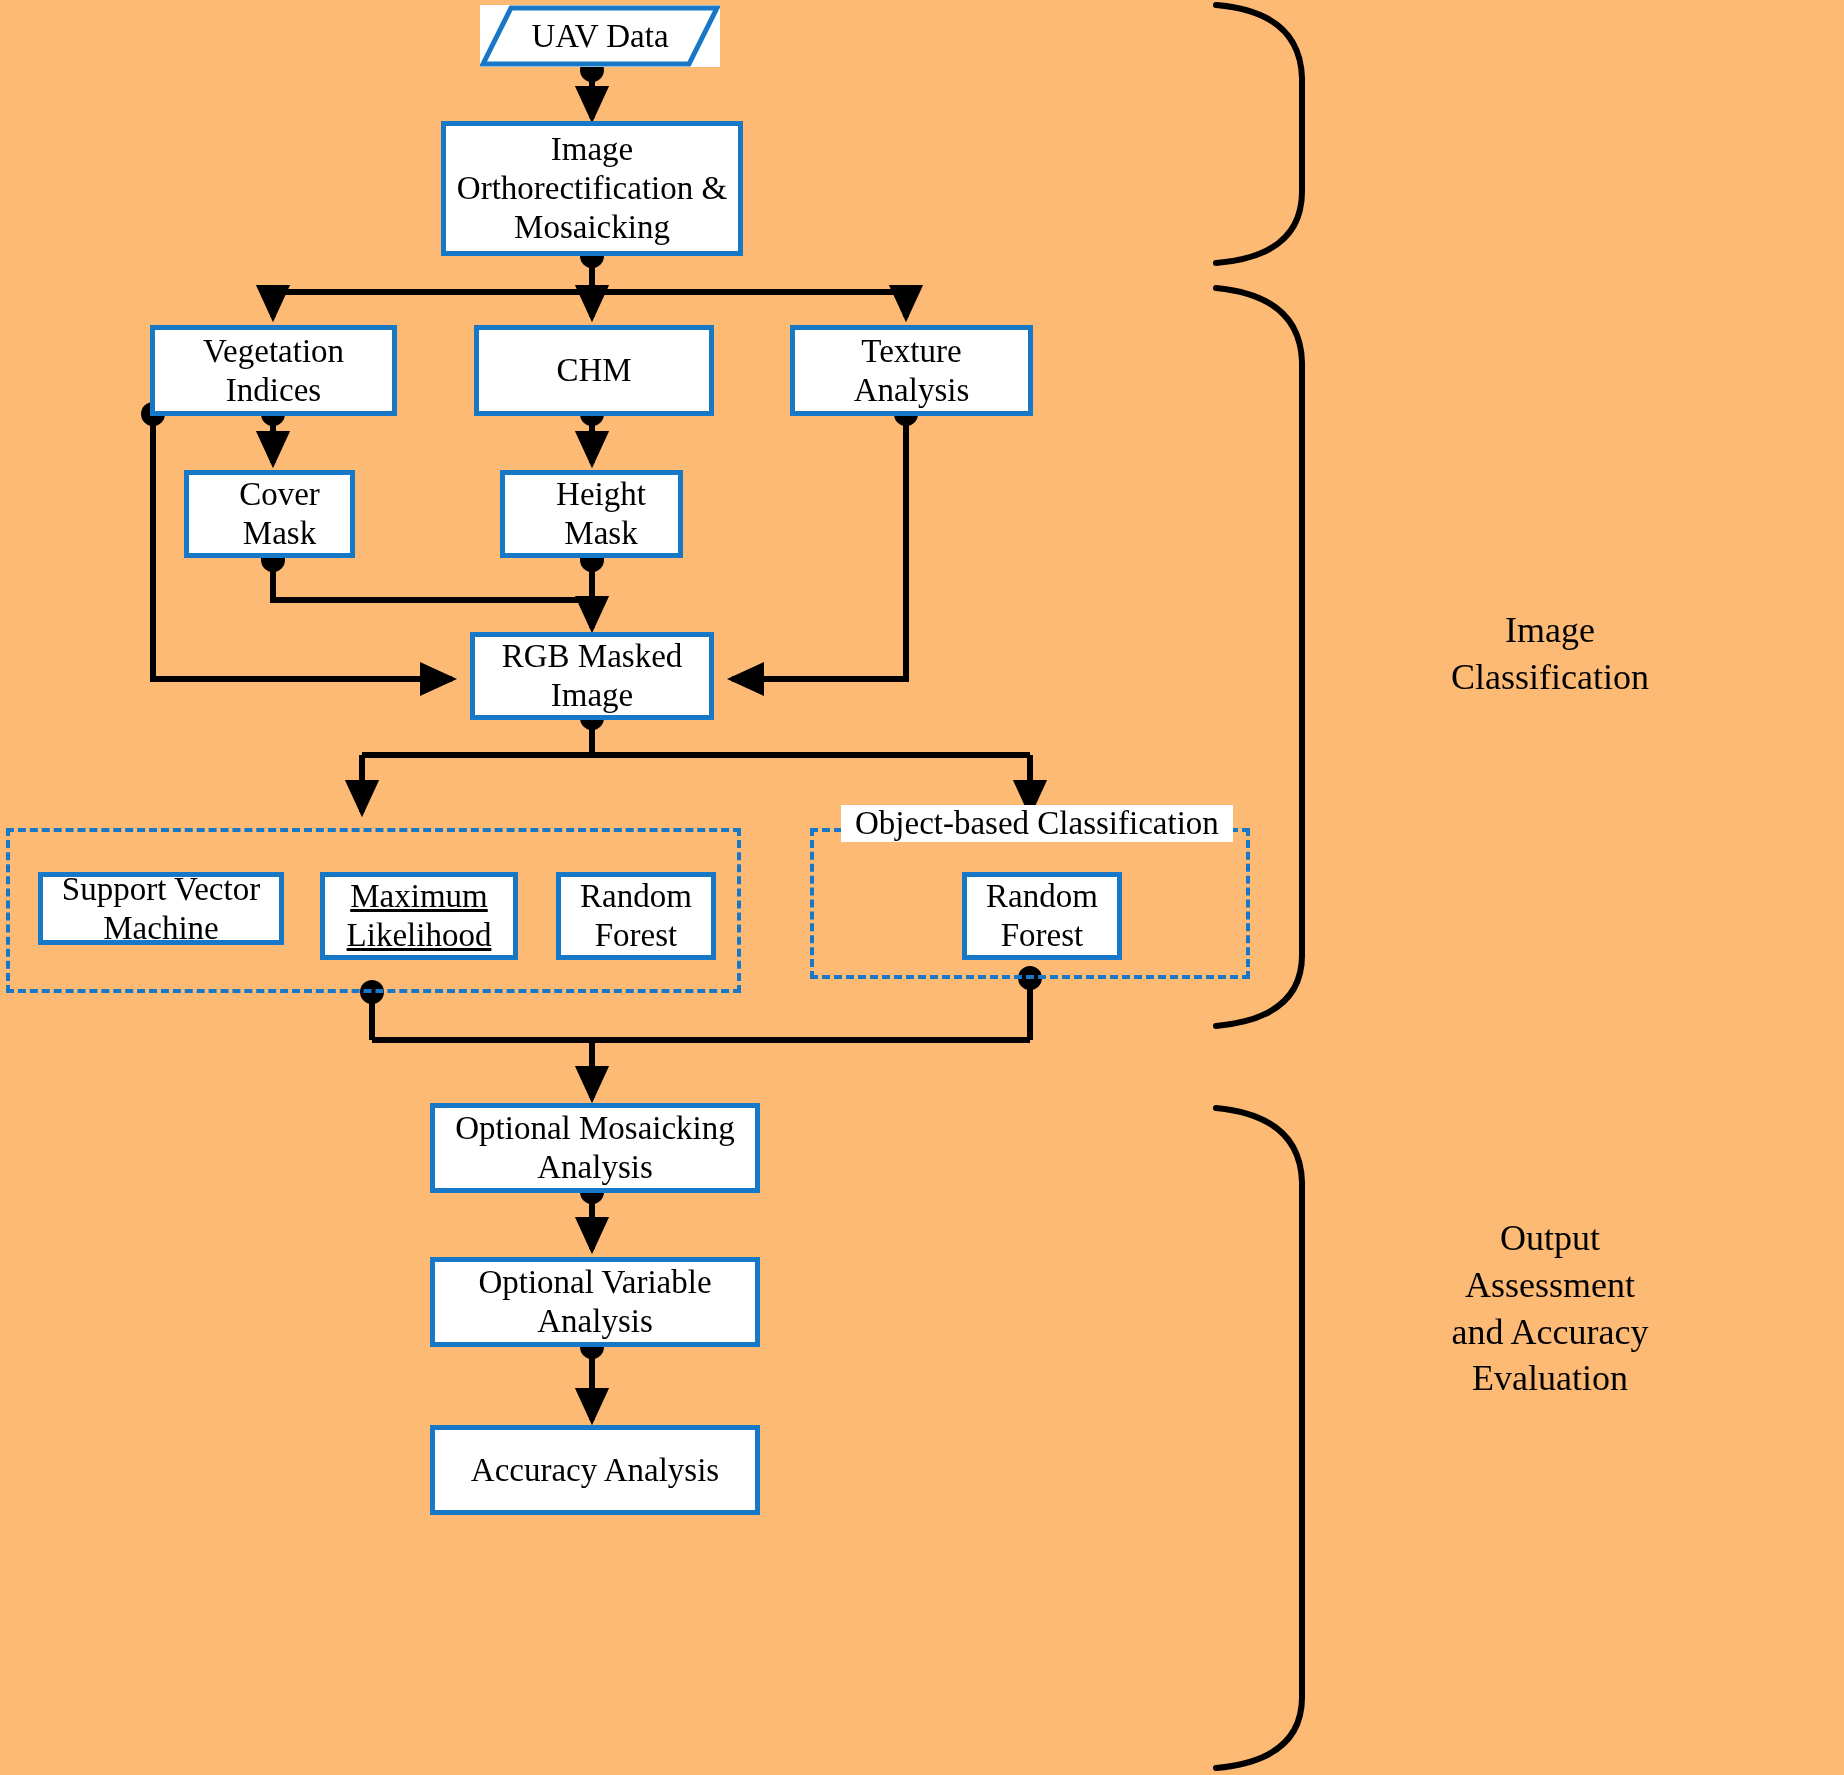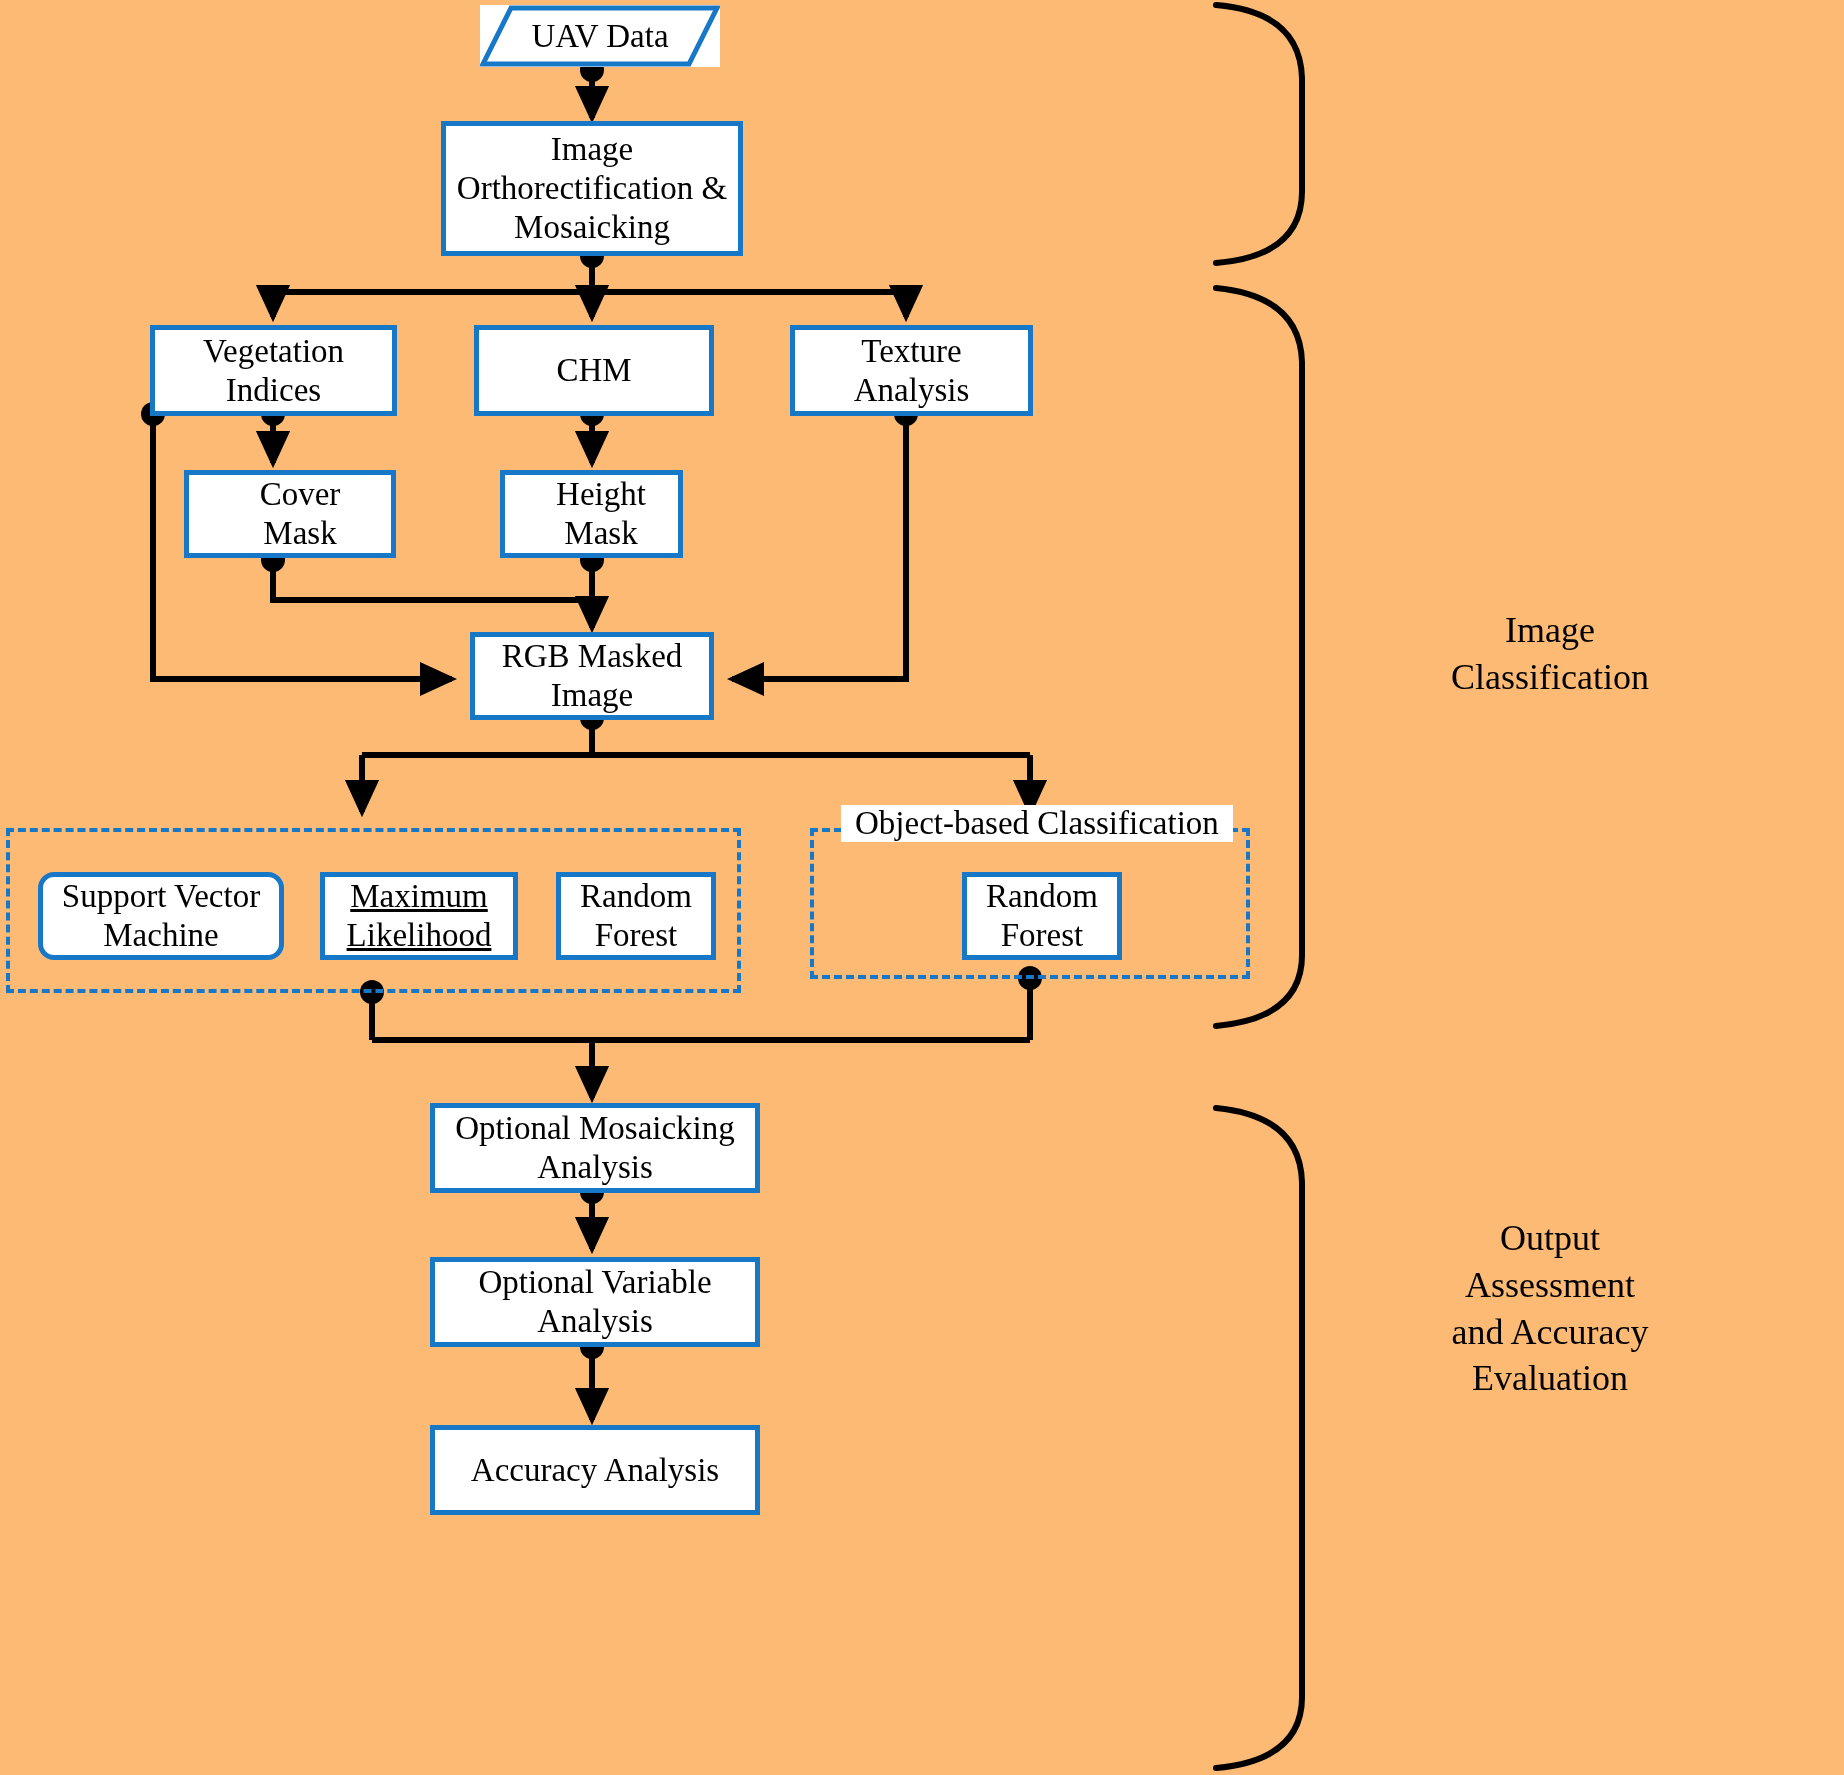--- a/index.html
+++ b/index.html
@@ -110,38 +110,38 @@
   <div class="node" style="left:150px;top:325px;width:247px;height:91px;font-size:33px;">
     <span style="white-space:pre-line;">Vegetation
 Indices</span>
   </div>
 
   <div class="node" style="left:790px;top:325px;width:243px;height:91px;font-size:33px;">
     <span style="white-space:pre-line;">Texture
 Analysis</span>
   </div>
 
-  <div class="node" style="left:184px;top:470px;width:212px;height:88px;font-size:33px;padding-left:20px;">
+  <div class="node" style="left:184px;top:470px;width:171px;height:88px;font-size:33px;padding-left:20px;">
     <span style="white-space:pre-line;">Cover
 Mask</span>
   </div>
 
   <div class="node" style="left:500px;top:470px;width:183px;height:88px;font-size:33px;">
     <span style="white-space:pre-line;margin-left:19px;">Height
 Mask</span>
   </div>
 
   <div class="node" style="left:470px;top:632px;width:244px;height:88px;font-size:33px;">
     <span style="white-space:pre-line;">RGB Masked
 Image</span>
   </div>
 
   <div class="group" style="left:6px;top:828px;width:735px;height:165px;"></div>
 
-  <div class="node" style="left:38px;top:872px;width:246px;height:88px;font-size:33px;border-radius:16px;">
+  <div class="node" style="left:38px;top:872px;width:246px;height:73px;font-size:33px;">
     <span style="white-space:pre-line;">Support Vector
 Machine</span>
   </div>
 
   <div class="node" style="left:320px;top:872px;width:198px;height:88px;font-size:33px;text-decoration:underline;">
     <span style="white-space:pre-line;">Maximum
 Likelihood</span>
   </div>
 
   <div class="node" style="left:556px;top:872px;width:160px;height:88px;font-size:33px;">

